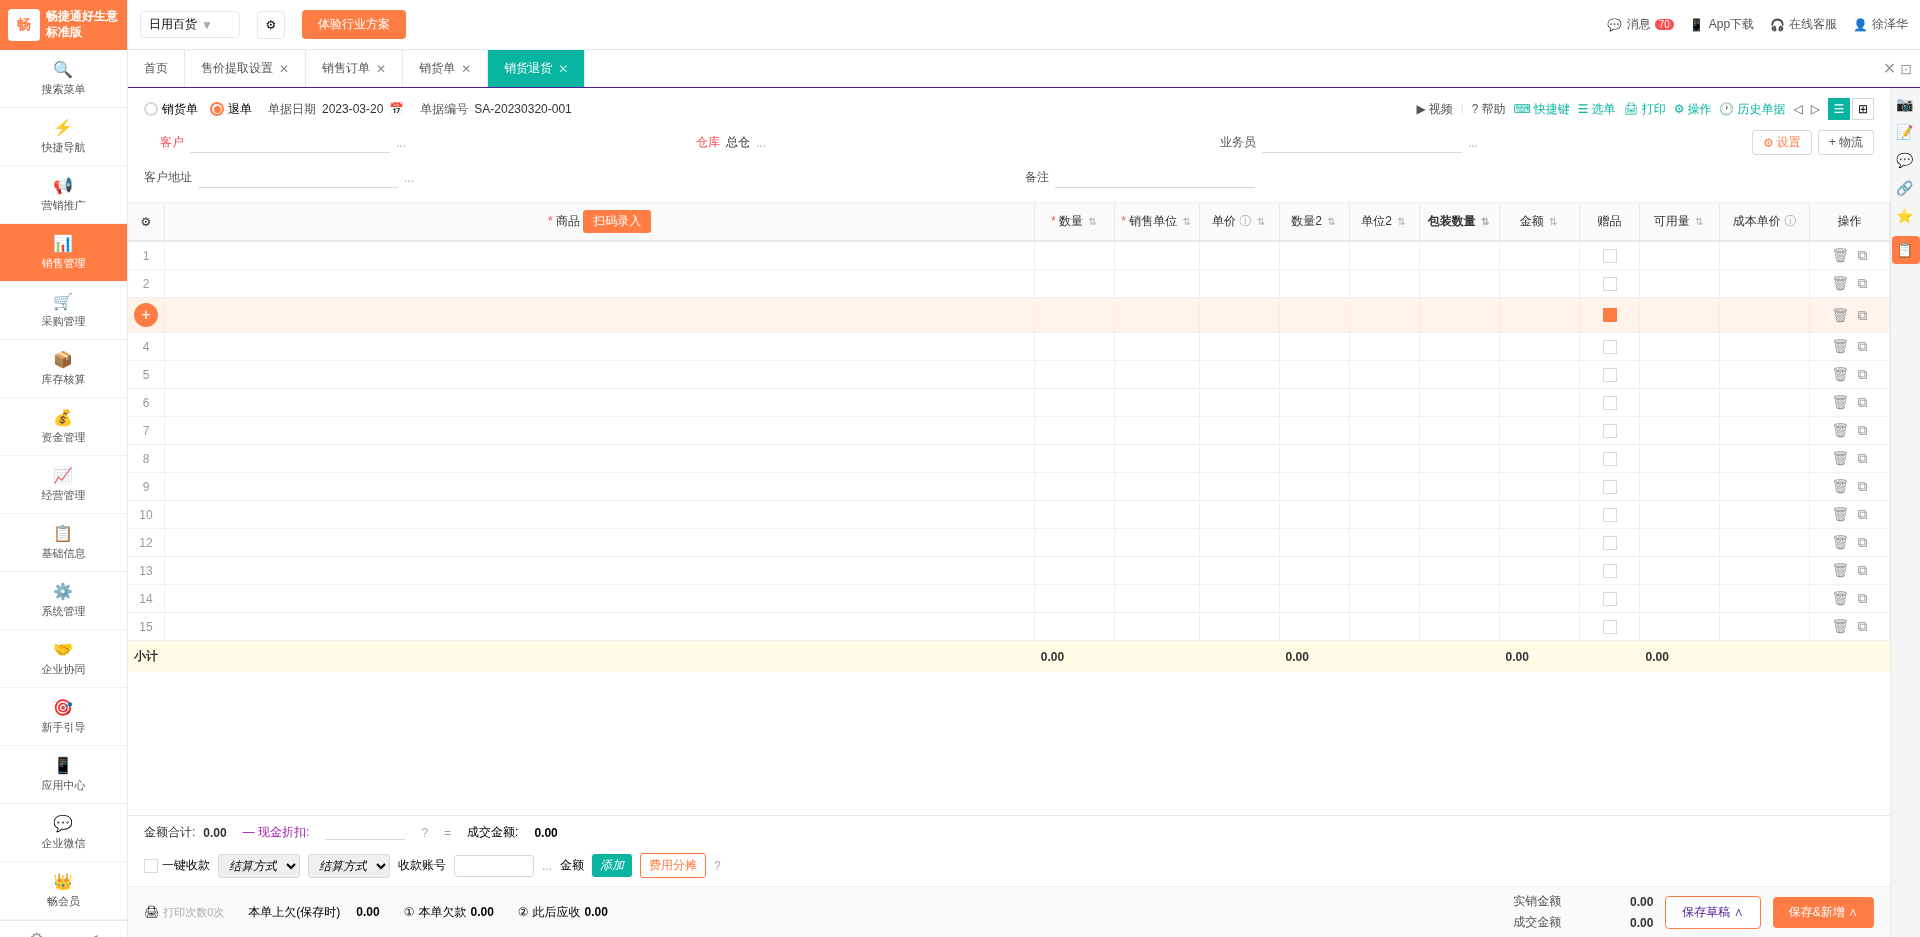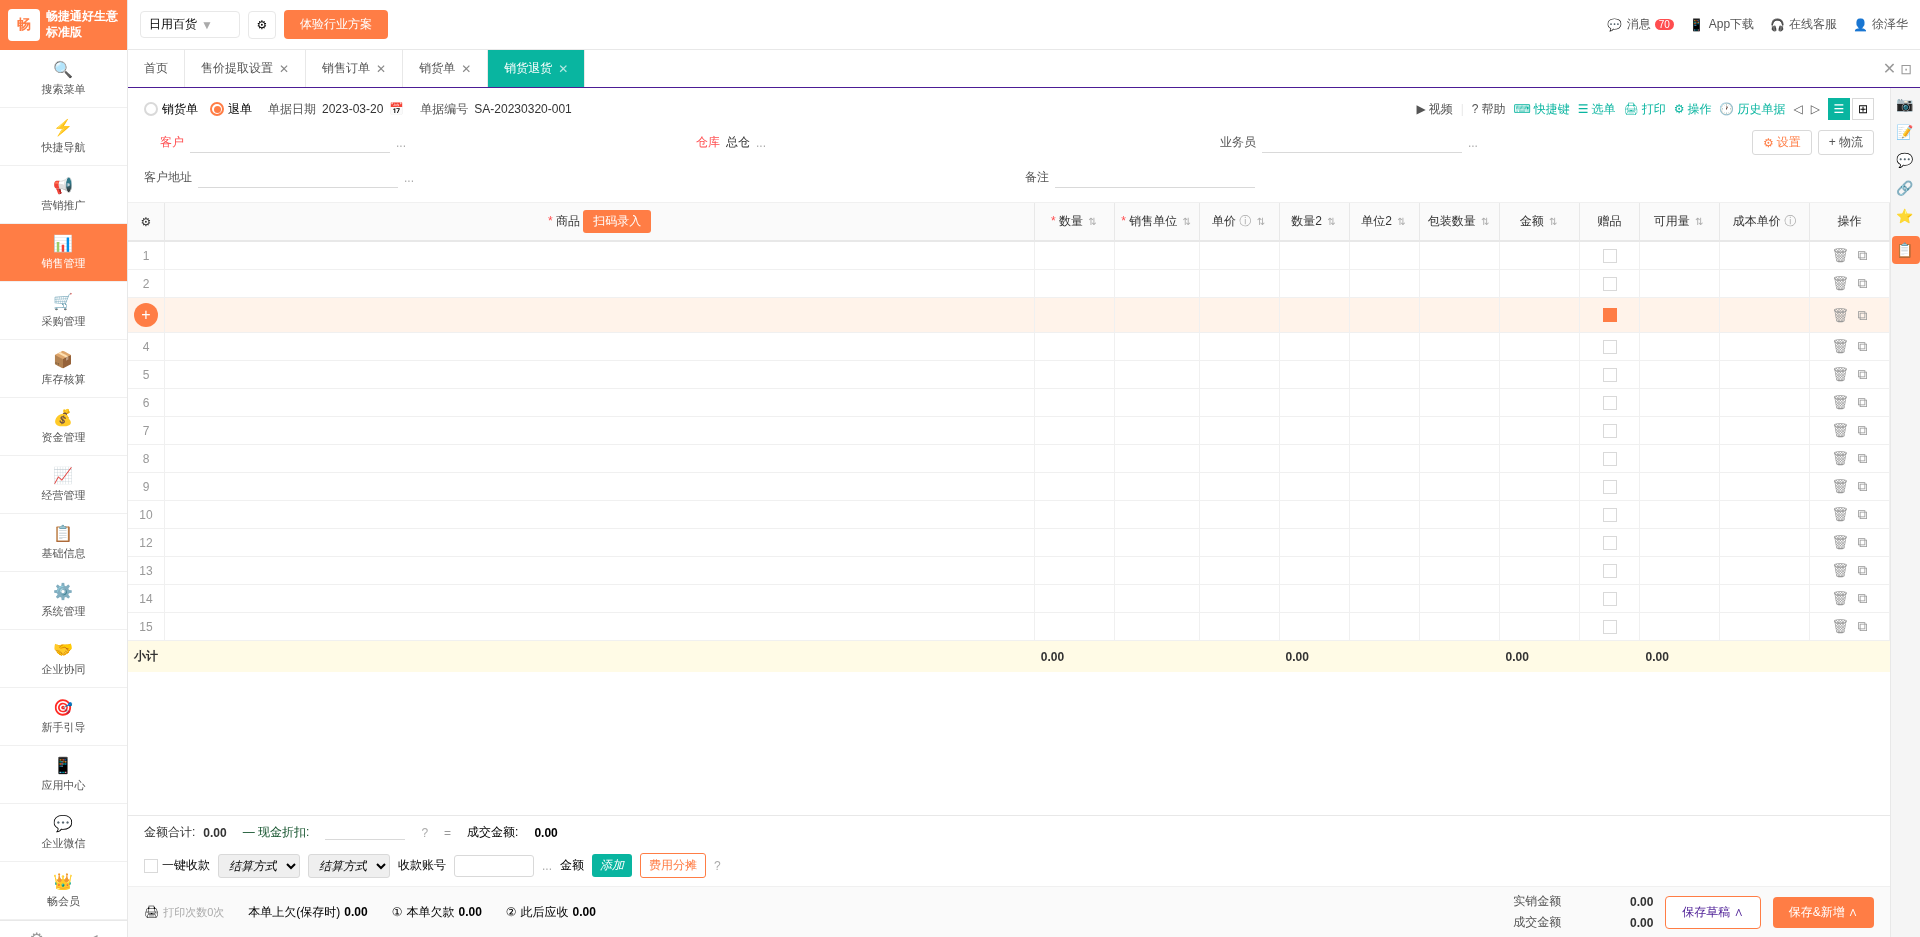--- a/index.html
+++ b/index.html
@@ -14,21 +14,21 @@
     .sidebar-item.active { background: #ff7d45; color: #fff; }
     .sidebar-item-icon { font-size: 16px; margin-bottom: 3px; }
     .sidebar-item-label { font-size: 11px; }
     .sidebar-bottom { margin-top: auto; display: flex; align-items: center; justify-content: space-around; padding: 8px; border-top: 1px solid #e8e8e8; }
 
     
     .main { flex: 1; display: flex; flex-direction: column; overflow: hidden; }
 
     
     .topbar { height: 50px; background: #fff; display: flex; align-items: center; padding: 0 12px; border-bottom: 1px solid #e8e8e8; gap: 12px; }
-    .topbar-left { display: flex; align-items: center; gap: 8px; flex: 1; }
+    .topbar-left { display: flex; align-items: center; gap: 17px; flex: 1; }
     .topbar-select { display: flex; align-items: center; gap: 4px; border: 1px solid #e8e8e8; border-radius: 4px; padding: 4px 8px; cursor: pointer; min-width: 100px; }
     .topbar-gear { width: 28px; height: 28px; border: 1px solid #e8e8e8; border-radius: 4px; display: flex; align-items: center; justify-content: center; cursor: pointer; }
     .topbar-btn-orange { background: #ff7d45; color: #fff; border: none; border-radius: 4px; padding: 6px 16px; cursor: pointer; font-size: 12px; }
     .topbar-right { display: flex; align-items: center; gap: 16px; }
     .topbar-right-item { display: flex; align-items: center; gap: 4px; cursor: pointer; color: #555; }
     .notification-badge { background: #ff4d4f; color: #fff; border-radius: 8px; font-size: 10px; padding: 0 4px; min-width: 16px; text-align: center; }
 
     
     .tabbar { height: 38px; background: #fff; display: flex; align-items: stretch; border-bottom: 1px solid #4c1d95; padding: 0; }
     .tab { display: flex; align-items: center; padding: 0 16px; cursor: pointer; color: #555; border-right: 1px solid #e8e8e8; gap: 6px; font-size: 13px; white-space: nowrap; }
@@ -74,38 +74,38 @@
     .row-num { color: #999; }
     .checkbox-cell { display: flex; justify-content: center; align-items: center; }
     .cb { width: 14px; height: 14px; border: 1px solid #d9d9d9; background: #fff; }
     .cb.checked { background: #ff7d45; border-color: #ff7d45; }
     .action-icons { display: flex; justify-content: center; gap: 8px; }
     .action-icon { cursor: pointer; color: #999; font-size: 14px; }
     .table-footer { background: #fffbe6; border-top: 1px solid #e8e8e8; }
     .table-footer td { padding: 7px 6px; font-weight: bold; color: #333; }
     .add-row-btn { width: 24px; height: 24px; background: #ff7d45; color: #fff; border-radius: 50%; display: flex; align-items: center; justify-content: center; cursor: pointer; font-size: 16px; line-height: 1; }
     .amount-group { display: flex; align-items: center; gap: 8px; color: #333; }
-    .amount-dash { color: #14532d; }
+    .amount-dash { color: #a21caf; }
     .amount-eq { color: #999; }
     .checkbox-label { display: flex; align-items: center; gap: 4px; cursor: pointer; }
     .select-input { border: 1px solid #d9d9d9; border-radius: 3px; padding: 3px 6px; min-width: 80px; font-style: italic; }
     .summary-row { display: flex; justify-content: space-between; align-items: center; }
     .summary-label { color: #555; }
     .summary-value { color: #333; font-weight: bold; }
     .btn-save-draft { border: 1px solid #ff7d45; color: #4c1d95; background: #fff; border-radius: 4px; padding: 7px 16px; cursor: pointer; }
     .btn-save-new { background: #ff7d45; color: #fff; border: none; border-radius: 4px; padding: 7px 16px; cursor: pointer; }
 
     .col-settings { width: 30px; }
     .col-product { min-width: 140px; }
     .col-qty { width: 80px; }
     .col-unit { width: 80px; }
     .col-price { width: 80px; }
     .col-qty2 { width: 70px; }
     .col-unit2 { width: 70px; }
-    .col-pkg { width: 80px; }
+    .col-pkg { width: 80px; font-weight: bold; }
     .col-amount { width: 80px; }
     .col-gift { width: 60px; }
     .col-avail { width: 80px; }
     .col-cost { width: 90px; }
     .col-ops { width: 80px; }
 
     .icon-sort { color: #aaa; font-size: 10px; cursor: pointer; margin: 0 2px; }
     .print-count { color: #aaa; font-size: 11px; }
     .fee-split-btn { background: #fff; border: 1px solid #ff7d45; color: #ff7d45; border-radius: 3px; padding: 3px 8px; cursor: pointer; }
     .add-btn { background: #09b5a0; color: #fff; border: none; border-radius: 3px; padding: 3px 8px; cursor: pointer; font-style: italic; }
@@ -821,21 +821,21 @@
           <button class="add-btn">添加</button>
           <button class="fee-split-btn">费用分摊</button>
           <span style="color:#aaa;">?</span>
         </div>
 
         <div style="display:flex;align-items:center;padding:6px 16px;background:#fafafa;border-top:1px solid #f0f0f0;gap:24px;">
           <div style="display:flex;align-items:center;gap:4px;">
             <span>🖨</span>
             <span class="print-count">打印次数0次</span>
           </div>
-          <div style="display:flex;align-items:center;gap:4px;text-align:center;">
+          <div style="display:flex;align-items:center;gap:16px;text-align:center;">
             <span>本单上欠(保存时)</span>
             <span style="font-weight:bold;">0.00</span>
           </div>
           <div style="display:flex;align-items:center;gap:4px;">
             <span>①</span>
             <span>本单欠款</span>
             <span style="font-weight:bold;">0.00</span>
           </div>
           <div style="display:flex;align-items:center;gap:4px;">
             <span>②</span>

